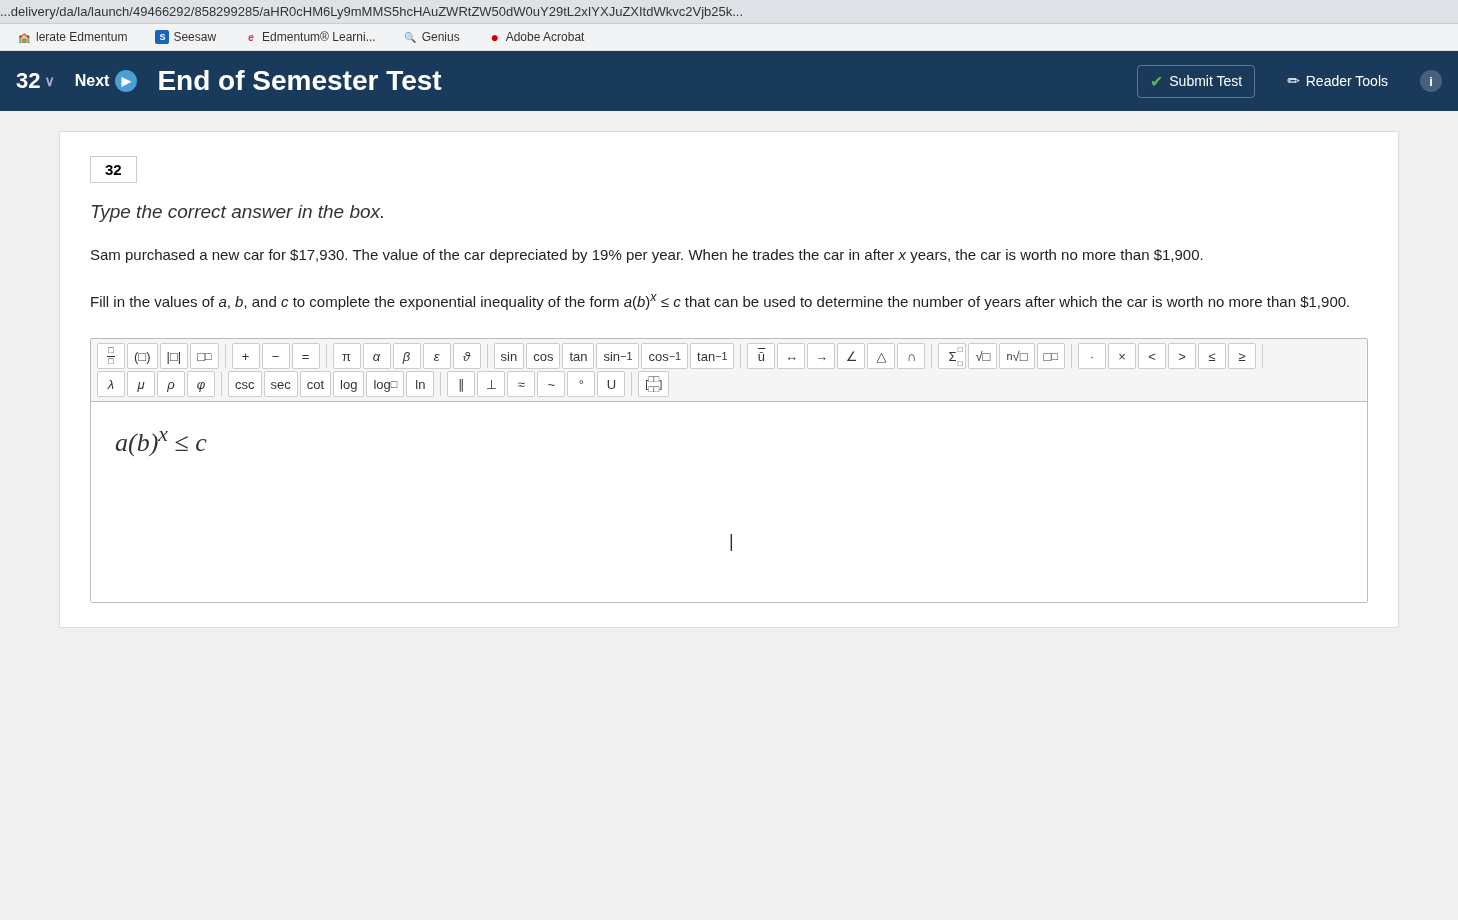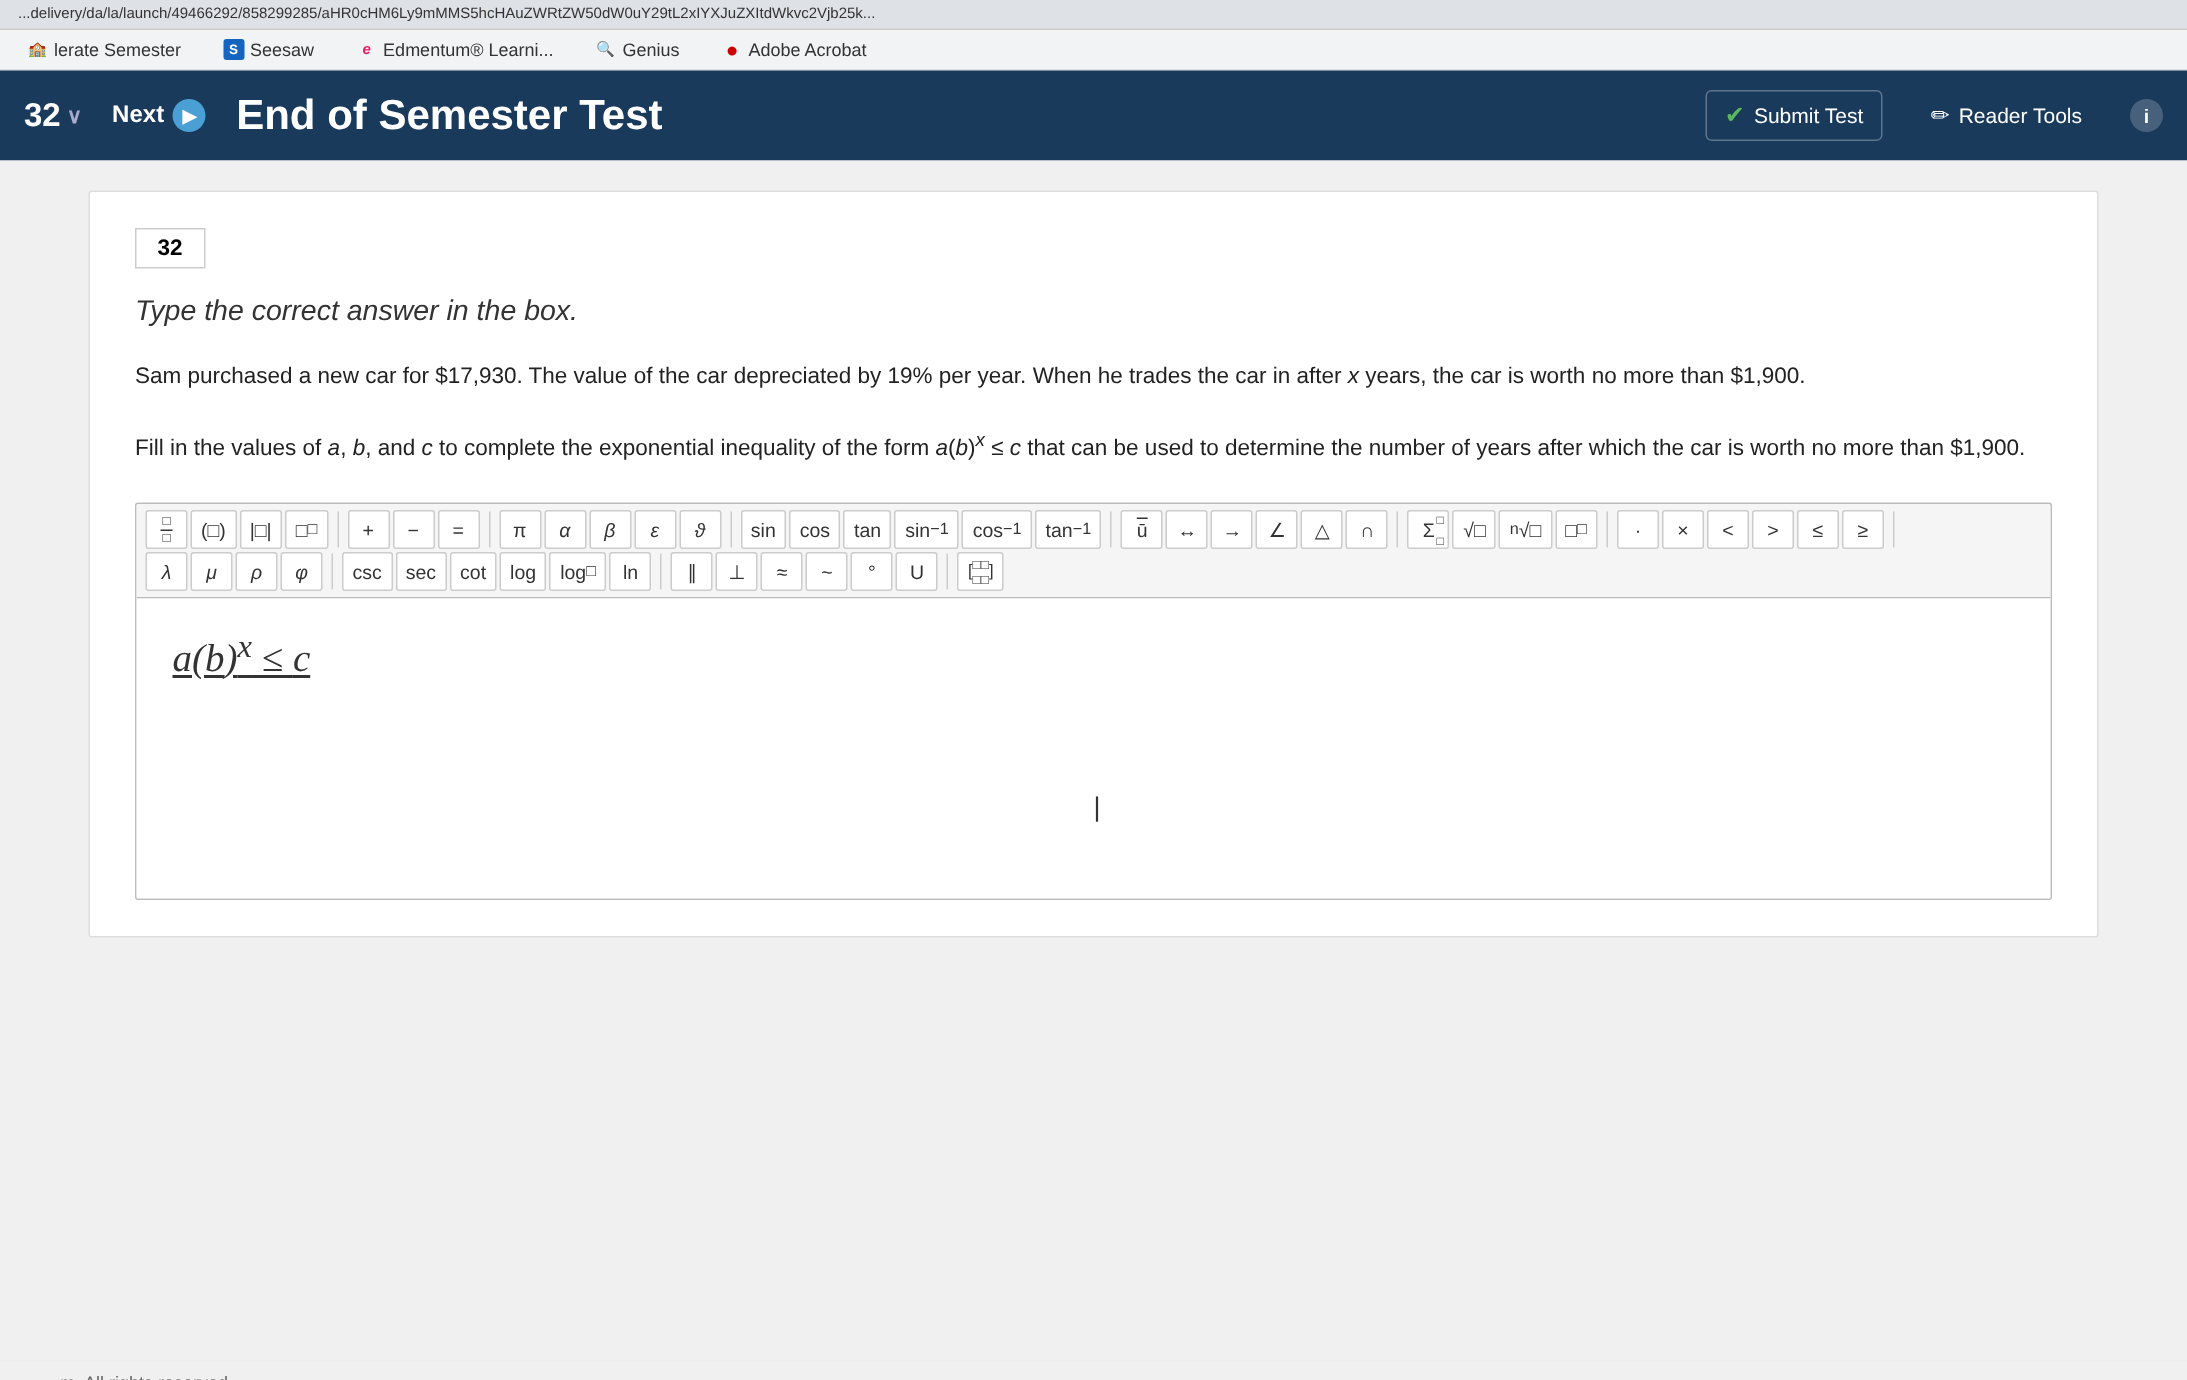--- a/index.html
+++ b/index.html
@@ -6,22 +6,22 @@
     body {
       font-family: Arial, sans-serif;
       background: #e8e8e8;
       min-height: 920px;
       overflow-x: hidden;
     }
 
     
     .browser-bar {
       background: #dee1e6;
-      padding: 4px 12px;
-      font-size: 10px;
+      padding: 4px 0;
+      font-size: 13px;
       color: #333;
       white-space: nowrap;
       overflow: hidden;
       text-overflow: ellipsis;
       border-bottom: 1px solid #ccc;
     }
 
     
     .bookmarks-bar {
       background: #f1f3f4;
@@ -243,21 +243,20 @@
       position: relative;
       display: flex;
       flex-direction: column;
       cursor: text;
     }
     .math-display {
       font-size: 26px;
       color: #333;
       font-style: italic;
       font-family: 'Times New Roman', serif;
-      text-decoration: underline;
     }
     .cursor-area {
       position: absolute;
       bottom: 50px;
       left: 50%;
       font-size: 18px;
       color: #333;
     }
 
     
@@ -281,21 +280,21 @@
 </head>
 <body>
 
 <div class="browser-bar">
   <span>...delivery/da/la/launch/49466292/858299285/aHR0cHM6Ly9mMMS5hcHAuZWRtZW50dW0uY29tL2xIYXJuZXItdWkvc2Vjb25k...</span>
 </div>
 
 <div class="bookmarks-bar">
   <div class="bookmark-item">
     <span class="bookmark-icon">🏫</span>
-    <span>lerate Semester</span>
+    <span>lerate Edmentum</span>
   </div>
   <div class="bookmark-item">
     <span class="bookmark-icon" style="background:#1565c0;color:white;border-radius:2px;font-size:9px;font-weight:bold;padding:1px 3px;">S</span>
     <span>Seesaw</span>
   </div>
   <div class="bookmark-item">
     <span class="bookmark-icon" style="color:#e91e63;font-style:italic;font-weight:bold;">e</span>
     <span>Edmentum® Learni...</span>
   </div>
   <div class="bookmark-item">

